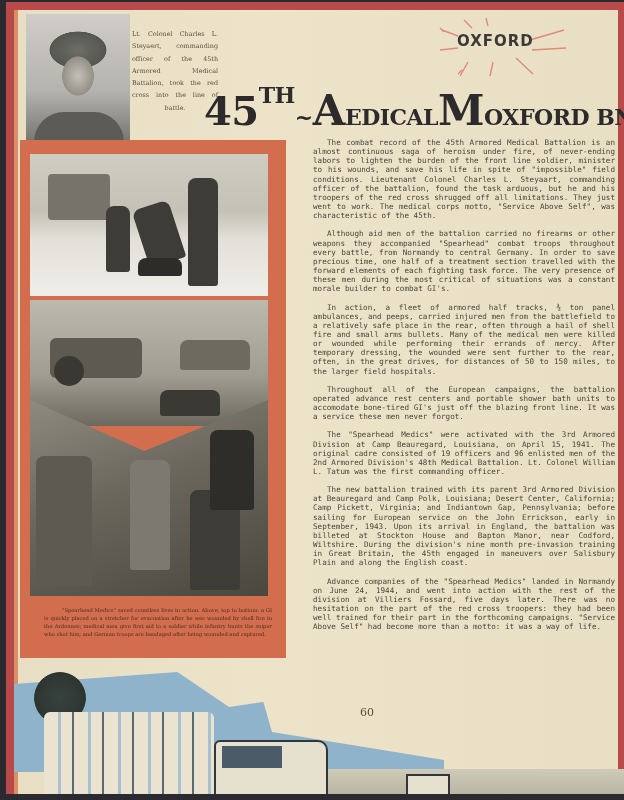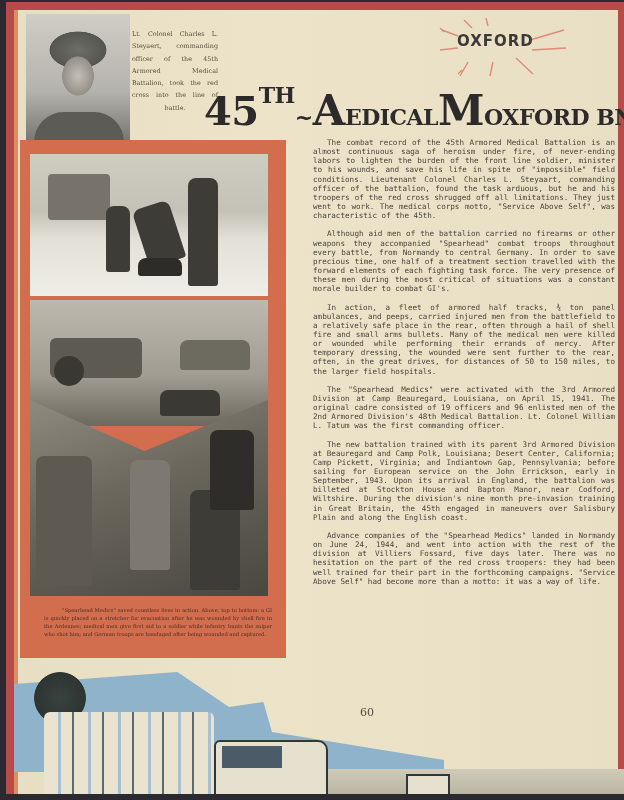--- a/index.html
+++ b/index.html
@@ -185,20 +185,21 @@
   <div class="fig" style="left:100px; top:60px; width:40px; height:110px; background:#7d7970;"></div>
   <div class="fig" style="left:160px; top:90px; width:50px; height:100px;"></div>
   <div class="fig" style="left:180px; top:30px; width:44px; height:80px; background:#2f2d29;"></div>
 </div>
 <div class="photo-caption" style="left:44px;">"Spearhead Medics" saved countless lives in action. Above, top to bottom: a GI is quickly placed on a stretcher for evacuation after he was wounded by shell fire in the Ardennes; medical men give first aid to a soldier while infantry hunts the sniper who shot him; and German troops are bandaged after being wounded and captured.</div>
 
 <div class="body-text" style="left:301px; width:302px;margin-left:12px;">
   <p>The combat record of the 45th Armored Medical Battalion is an almost continuous saga of heroism under fire, of never-ending labors to lighten the burden of the front line soldier, minister to his wounds, and save his life in spite of "impossible" field conditions. Lieutenant Colonel Charles L. Steyaart, commanding officer of the battalion, found the task arduous, but he and his troopers of the red cross shrugged off all limitations. They just went to work. The medical corps motto, "Service Above Self", was characteristic of the 45th.</p>
   <p>Although aid men of the battalion carried no firearms or other weapons they accompanied "Spearhead" combat troops throughout every battle, from Normandy to central Germany. In order to save precious time, one half of a treatment section travelled with the forward elements of each fighting task force. The very presence of these men during the most critical of situations was a constant morale builder to combat GI's.</p>
   <p>In action, a fleet of armored half tracks, ¾ ton panel ambulances, and peeps, carried injured men from the battlefield to a relatively safe place in the rear, often through a hail of shell fire and small arms bullets. Many of the medical men were killed or wounded while performing their errands of mercy. After temporary dressing, the wounded were sent further to the rear, often, in the great drives, for distances of 50 to 150 miles, to the larger field hospitals.</p>
+  <p>Throughout all of the European campaigns, the battalion operated advance rest centers and portable shower bath units to accomodate bone-tired GI's just off the blazing front line. It was a service these men never forgot.</p>
   <p>The "Spearhead Medics" were activated with the 3rd Armored Division at Camp Beauregard, Louisiana, on April 15, 1941. The original cadre consisted of 19 officers and 96 enlisted men of the 2nd Armored Division's 48th Medical Battalion. Lt. Colonel William L. Tatum was the first commanding officer.</p>
   <p>The new battalion trained with its parent 3rd Armored Division at Beauregard and Camp Polk, Louisiana; Desert Center, California; Camp Pickett, Virginia; and Indiantown Gap, Pennsylvania; before sailing for European service on the John Errickson, early in September, 1943. Upon its arrival in England, the battalion was billeted at Stockton House and Bapton Manor, near Codford, Wiltshire. During the division's nine month pre-invasion training in Great Britain, the 45th engaged in maneuvers over Salisbury Plain and along the English coast.</p>
   <p>Advance companies of the "Spearhead Medics" landed in Normandy on June 24, 1944, and went into action with the rest of the division at Villiers Fossard, five days later. There was no hesitation on the part of the red cross troopers: they had been well trained for their part in the forthcoming campaigns. "Service Above Self" had become more than a motto: it was a way of life.</p>
 </div>
 
 <div class="illustration">
   <div class="sky"></div>
   <div class="tree"></div>
   <div class="ground"></div>
   <div class="truck-cover"></div>

